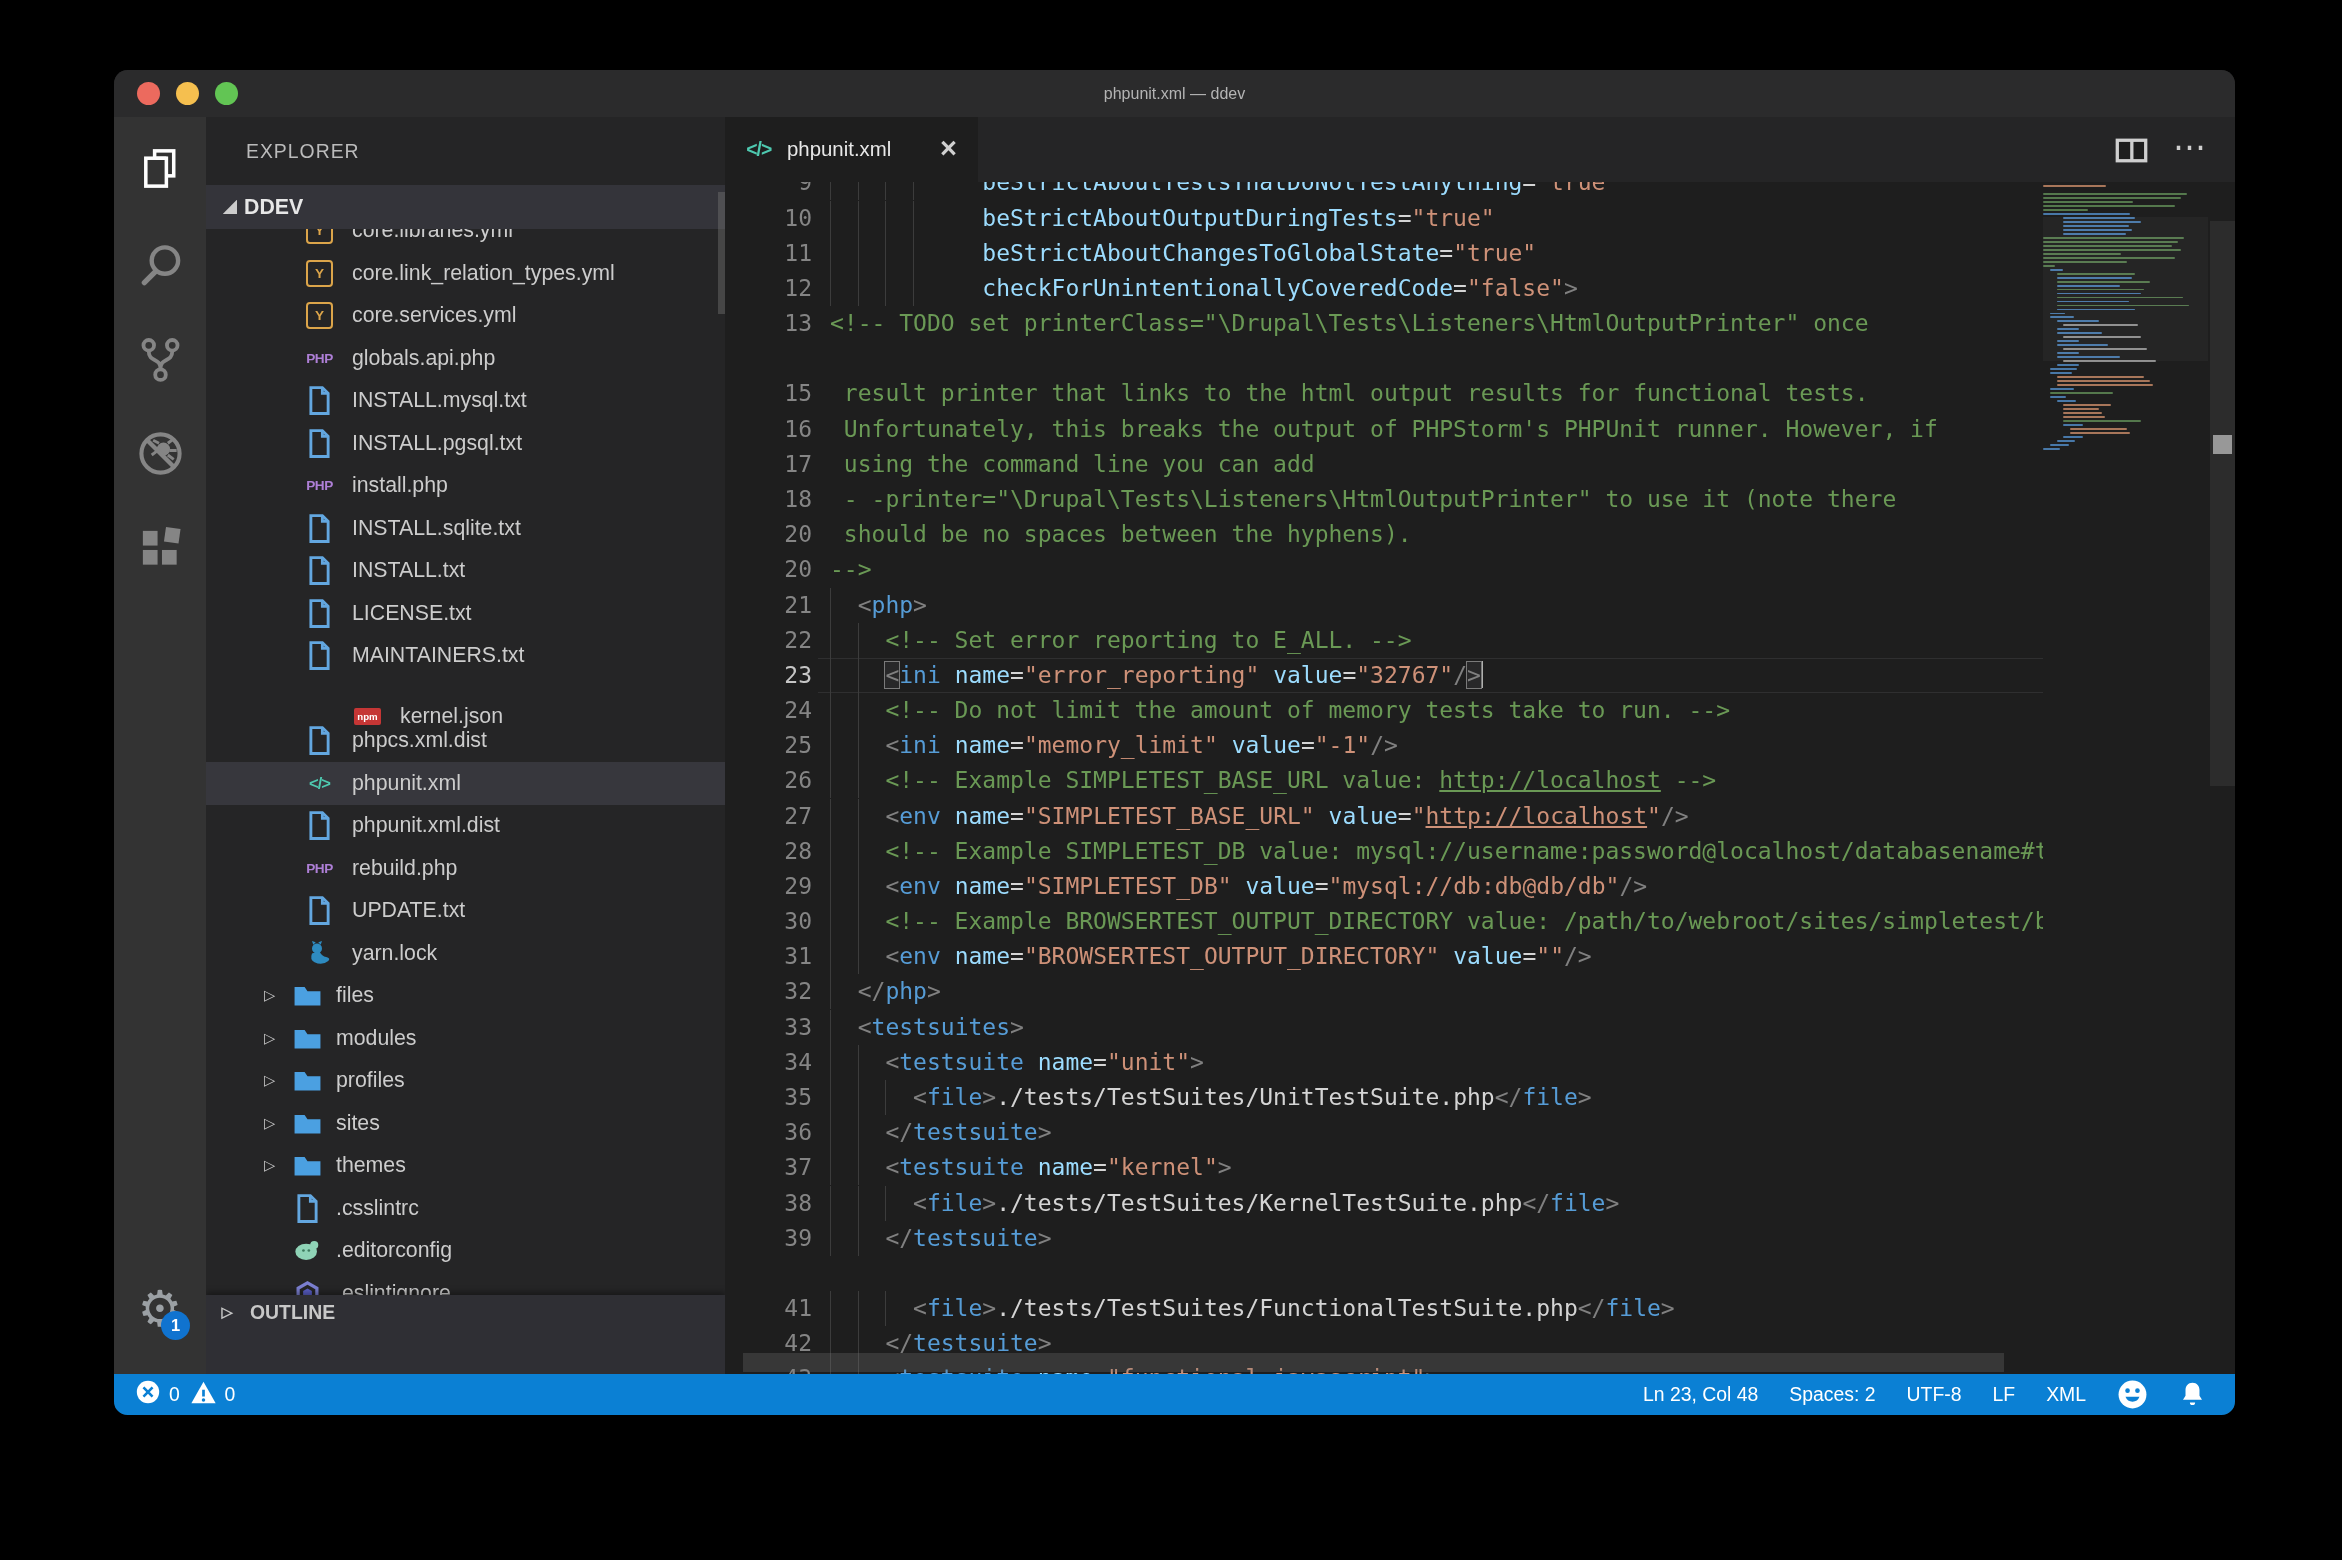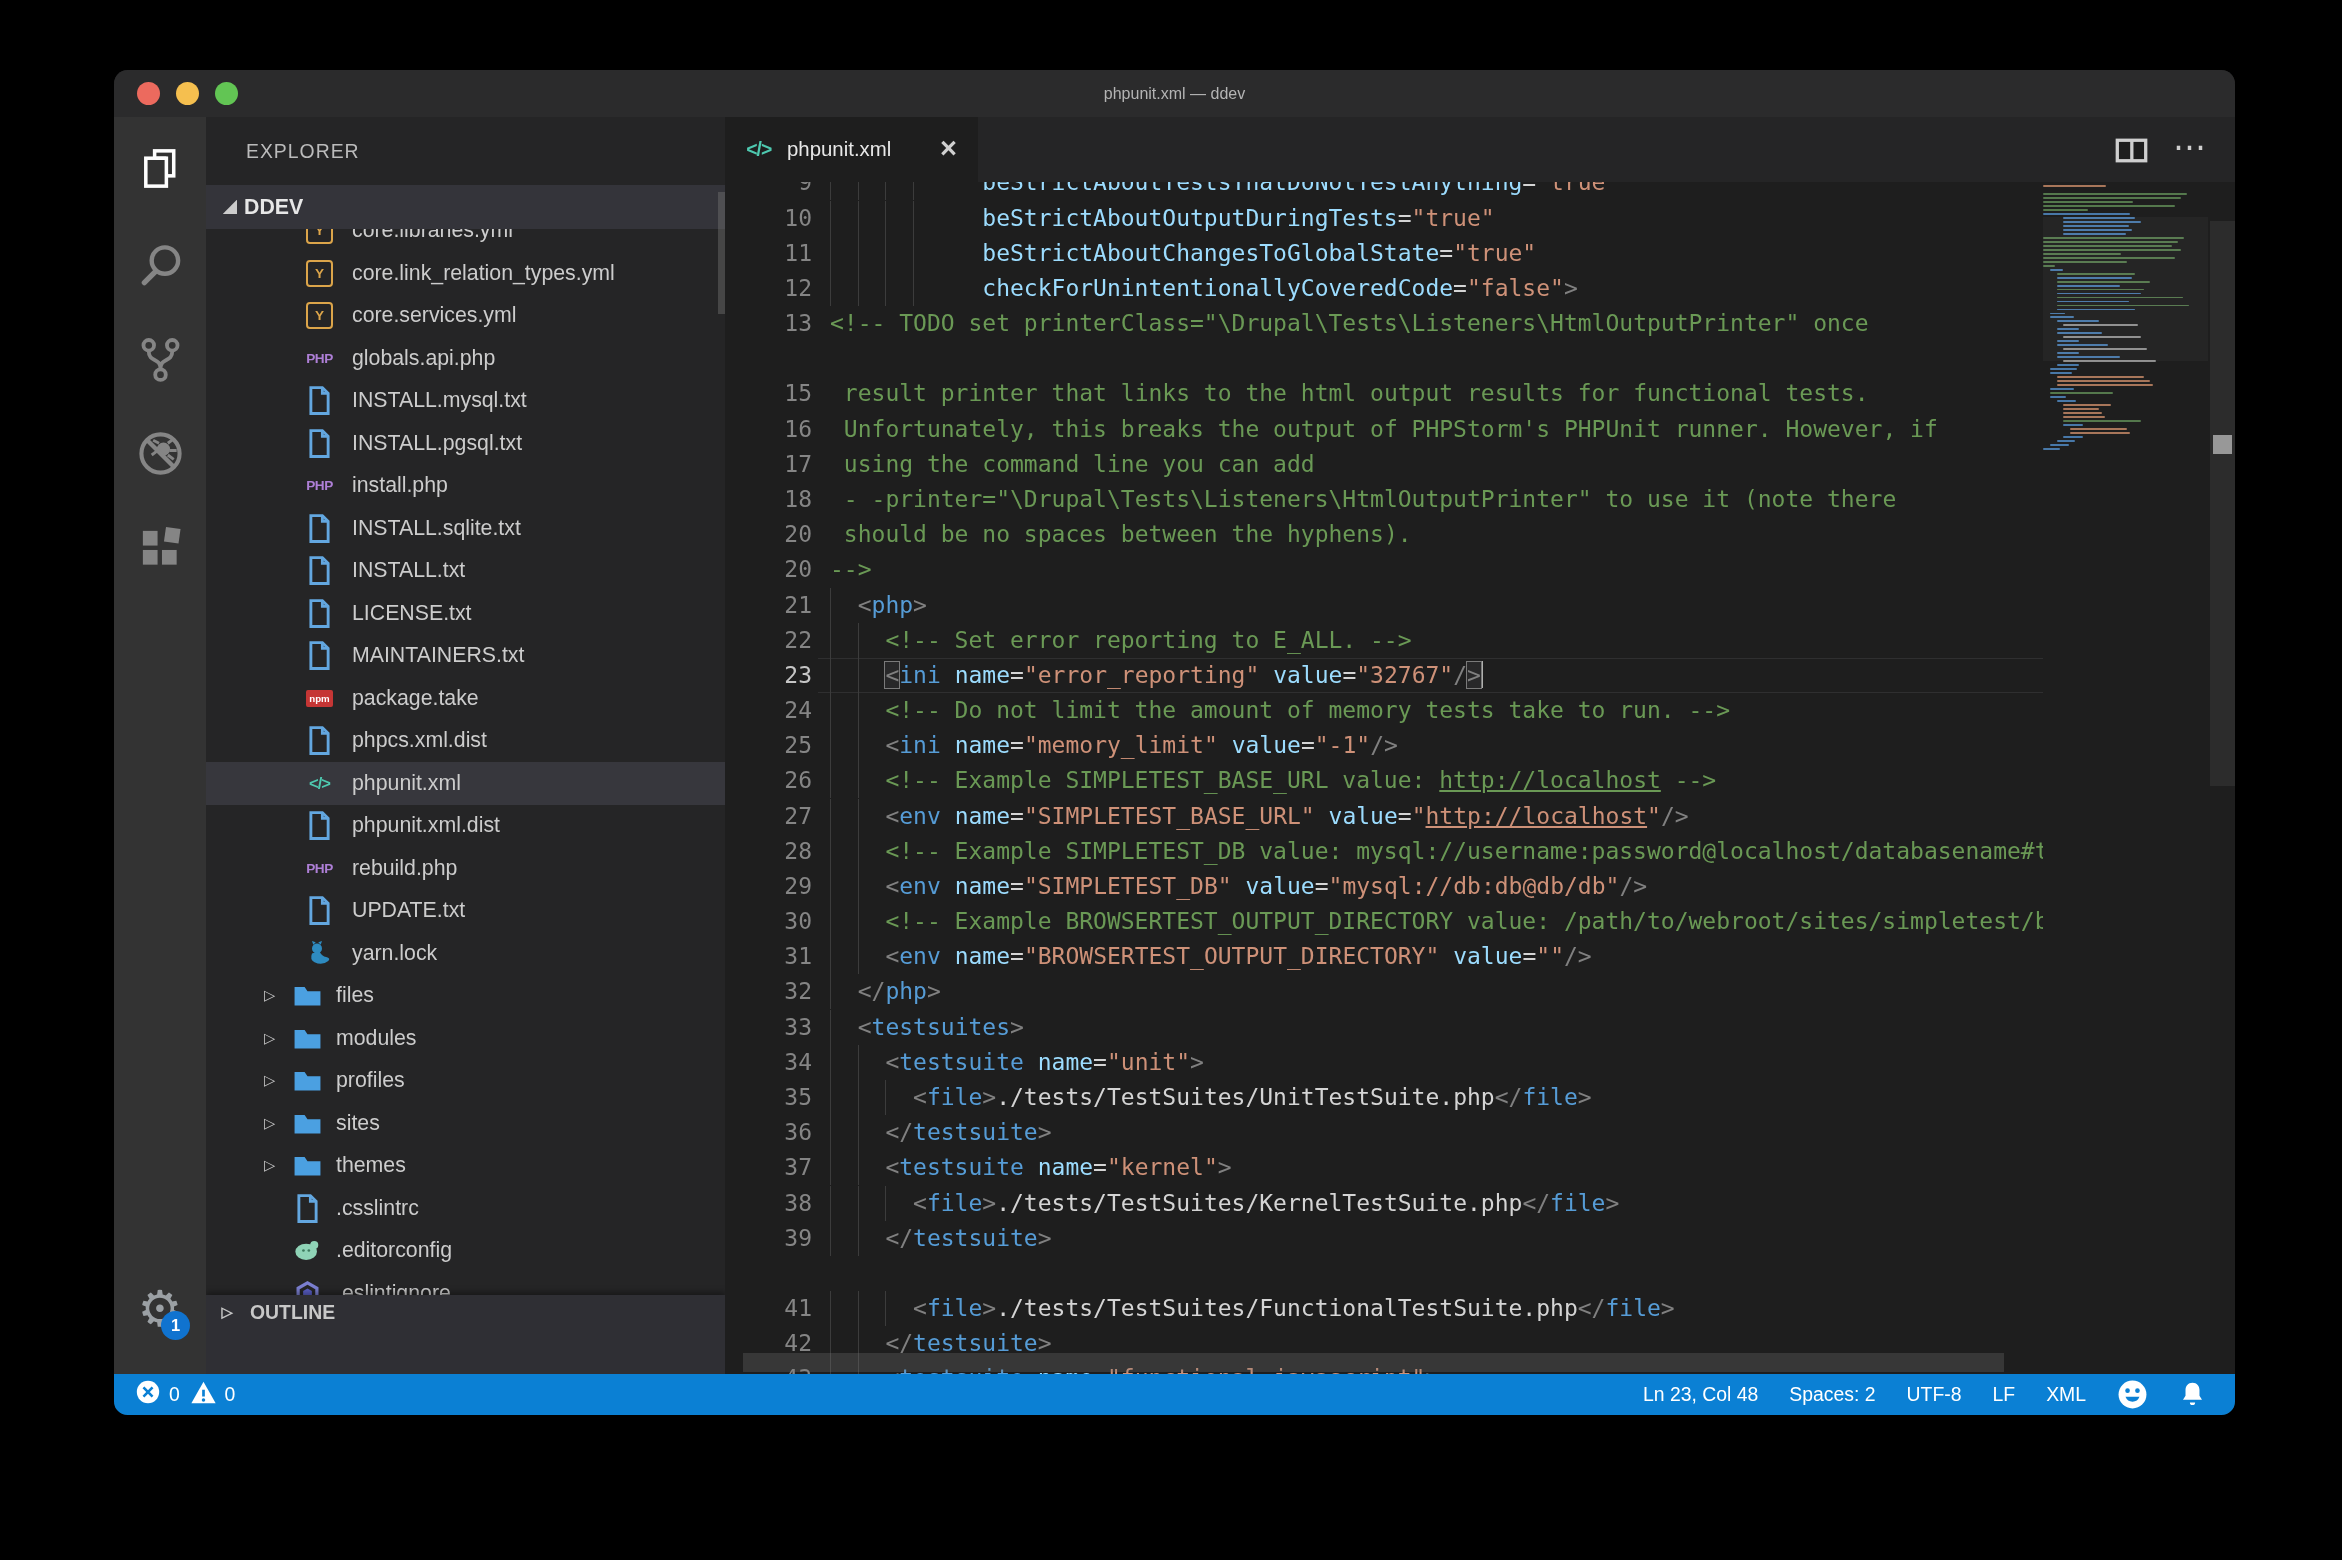--- a/index.html
+++ b/index.html
@@ -226,25 +226,25 @@
         </div>
         <div class="trow kind-file" style="top: 517px;">
           <span class="ticon">
             <svg width="23" height="29" viewBox="0 0 16 20">
               <path d="M2 1 h8 l4 4 v14 h-12 z" fill="none" stroke="#63A7E0" stroke-width="2"></path>
               <path d="M10 1 v4 h4" fill="none" stroke="#63A7E0" stroke-width="2"></path>
             </svg>
           </span>
           <span class="tlabel">MAINTAINERS.txt</span>
         </div>
-        <div class="trow kind-file" style="top: 560px;">
+        <div class="trow kind-file" style="top: 578px; margin-left: 48px;">
           <span class="ticon">
             <span class="ic-npm">npm</span>
           </span>
-          <span class="tlabel">package.take</span>
+          <span class="tlabel">kernel.json</span>
         </div>
         <div class="trow kind-file" style="top: 602px;">
           <span class="ticon">
             <svg width="23" height="29" viewBox="0 0 16 20">
               <path d="M2 1 h8 l4 4 v14 h-12 z" fill="none" stroke="#63A7E0" stroke-width="2"></path>
               <path d="M10 1 v4 h4" fill="none" stroke="#63A7E0" stroke-width="2"></path>
             </svg>
           </span>
           <span class="tlabel">phpcs.xml.dist</span>
         </div>

